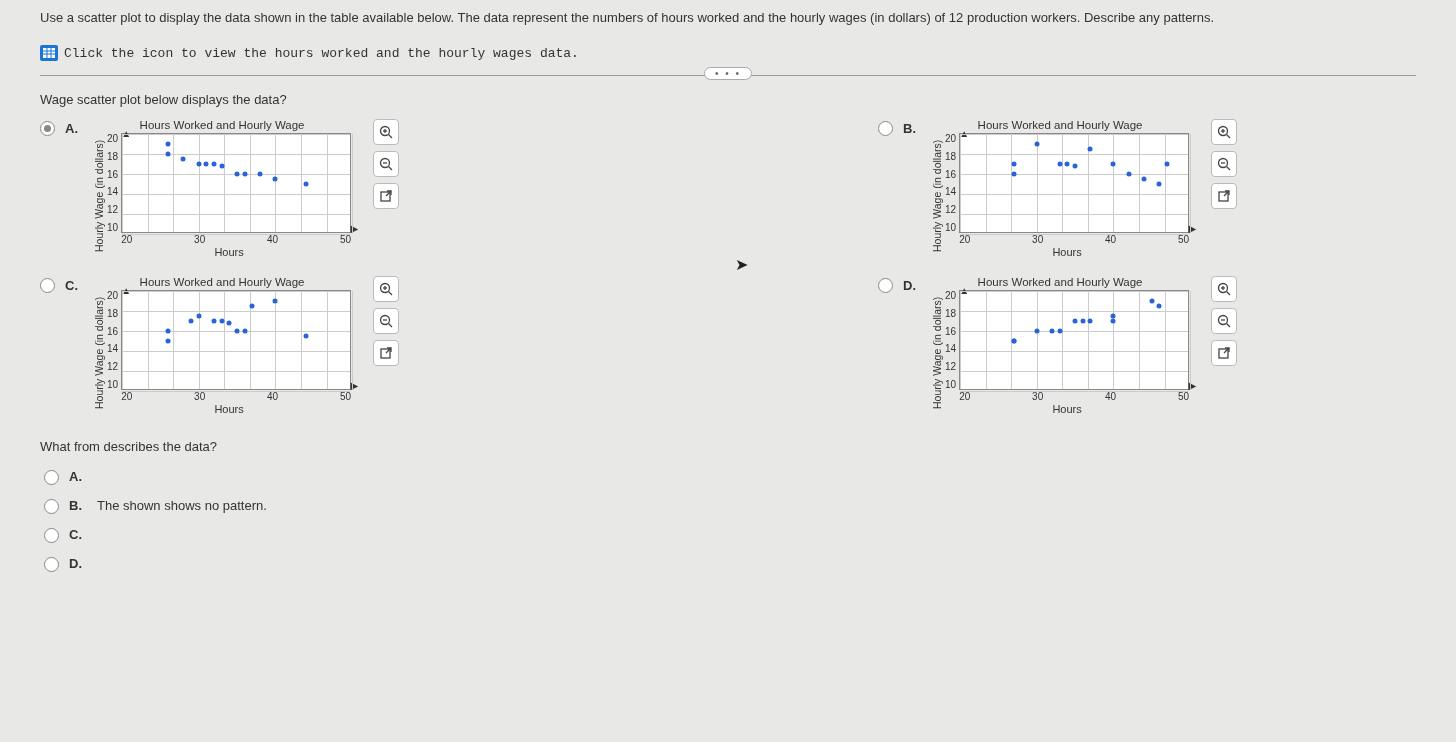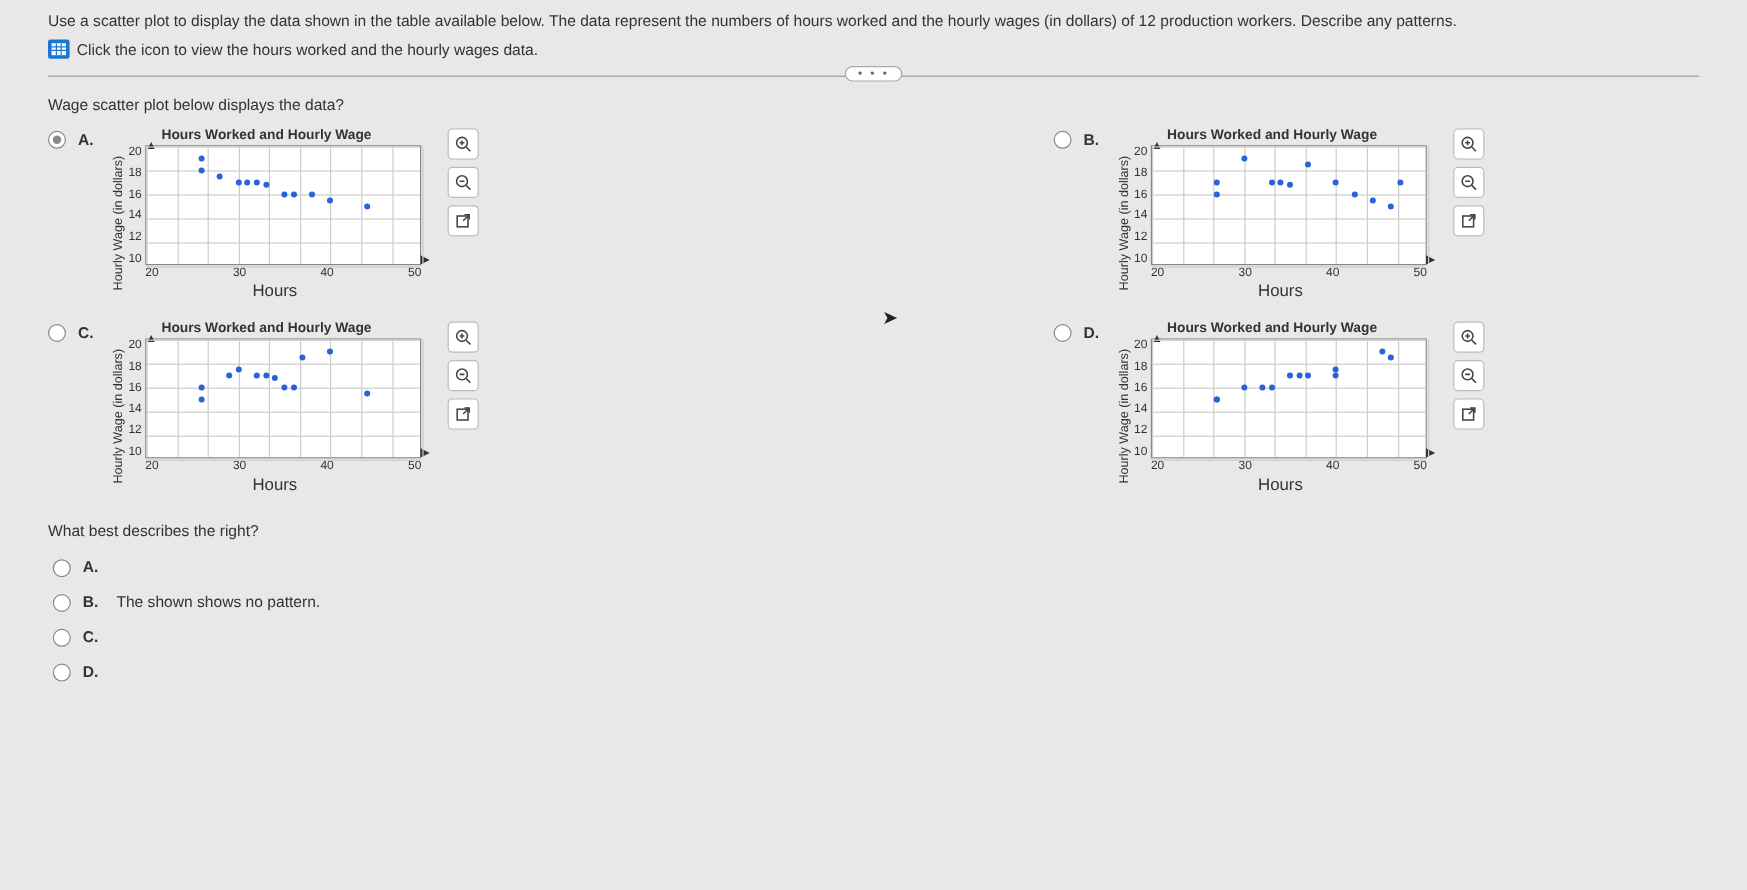--- a/index.html
+++ b/index.html
@@ -4,22 +4,22 @@
 <style>
 * { box-sizing: border-box; margin: 0; padding: 0; }
 body {
   font-family: Arial, sans-serif;
   font-size: 13px;
   color: #333;
   background: #e8e8e6;
   padding: 10px 40px;
   width: 1456px;
 }
-.question-header { margin-bottom: 8px; }
-.data-link-row { display: flex; align-items: center; gap: 6px; margin-bottom: 14px; }
+.question-header { margin-bottom: 20px; }
+.data-link-row { display: flex; align-items: center; gap: 6px; margin-bottom: 14px; font-family: Liberation Mono, monospace; }
 .table-icon {
   width: 18px; height: 16px;
   background: #1976d2;
   display: inline-flex; align-items: center; justify-content: center;
   border-radius: 2px;
 }
 .table-icon svg { width: 14px; height: 12px; }
 .hr-line { border: none; border-top: 1px solid #999; margin: 8px 0 16px; position: relative; }
 .expand-pill {
   position: absolute; left: 50%; top: -8px; transform: translateX(-50%);
@@ -38,21 +38,21 @@
 .radio {
   width: 15px; height: 15px; border: 1.5px solid #888; border-radius: 50%;
   background: #fff; margin-top: 2px; flex-shrink: 0; position: relative;
   cursor: pointer;
 }
 .radio.selected::after {
   content: ''; position: absolute; inset: 3px; background: #888; border-radius: 50%;
 }
 .opt-label { font-weight: bold; margin-top: 2px; flex-shrink: 0; width: 18px; }
 .chart-block { display: flex; flex-direction: column; align-items: center; }
-.chart-title { font-size: 11.5px; margin-bottom: 2px; font-weight: bold; }
+.chart-title { font-size: 11.5px; margin-bottom: 2px; }
 .chart-area { position: relative; display: flex; }
 .ylabel {
   writing-mode: vertical-rl; transform: rotate(180deg);
   font-size: 10.5px; text-align: center; margin-right: 2px;
 }
 .plot-wrap { display: flex; flex-direction: column; }
 .axis-row { display: flex; }
 .yticks {
   display: flex; flex-direction: column; justify-content: space-between;
   font-size: 10px; text-align: right; padding-right: 3px;
@@ -61,21 +61,21 @@
 .plotbox {
   width: 230px; height: 100px; background: #fff;
   border: 1px solid #888; position: relative;
 }
 .gridline-h { position: absolute; left: 0; right: 0; border-top: 1px solid #ccc; }
 .gridline-v { position: absolute; top: 0; bottom: 0; border-left: 1px solid #ccc; }
 .point { position: absolute; width: 5px; height: 5px; background: #2962d9; border-radius: 50%; transform: translate(-50%, -50%); }
 .arrow-y { position: absolute; left: -1px; top: -6px; font-size: 10px; color: #333; }
 .arrow-x { position: absolute; right: -8px; bottom: -2px; font-size: 10px; color: #333; }
 .xticks { display: flex; justify-content: space-between; font-size: 10px; padding: 1px 0 0 0; width: 230px; margin-left: auto; }
-.xlabel { font-size: 14px; text-align: center; margin-top: 1px; }
+.xlabel { font-size: 11px; text-align: center; margin-top: 1px; }
 .controls-col { display: flex; flex-direction: column; gap: 6px; margin-left: 12px; }
 .ctrl-btn {
   width: 26px; height: 26px; border: 1px solid #bbb; border-radius: 4px;
   background: #fff; display: flex; align-items: center; justify-content: center;
   cursor: pointer; font-size: 13px; color: #444;
 }
 .describe-q { margin: 22px 0 14px; }
 .text-options { display: flex; flex-direction: column; gap: 12px; margin-left: 4px; }
 .text-option { display: flex; align-items: center; gap: 10px; }
 .text-opt-label { font-weight: bold; width: 18px; }
@@ -450,21 +450,21 @@
             <rect x="2" y="3" width="9" height="9" fill="none" stroke="#444" stroke-width="1.3"></rect>
             <line x1="7" y1="7" x2="12" y2="2" stroke="#444" stroke-width="1.3"></line>
             <polyline points="8,2 12,2 12,6" fill="none" stroke="#444" stroke-width="1.3"></polyline>
           </svg>
         </div>
     </div>
   </div>
 
 </div>
 
-<div class="describe-q">What best describes the right?</div>
+<div class="describe-q">What from describes the data?</div>
 
 <div class="text-options">
   <div class="text-option">
     <div class="radio"></div>
     <span class="text-opt-label">A.</span>
   </div>
   <div class="text-option">
     <div class="radio"></div>
     <span class="text-opt-label">B.</span>
     <span>The shown shows no pattern.</span>

